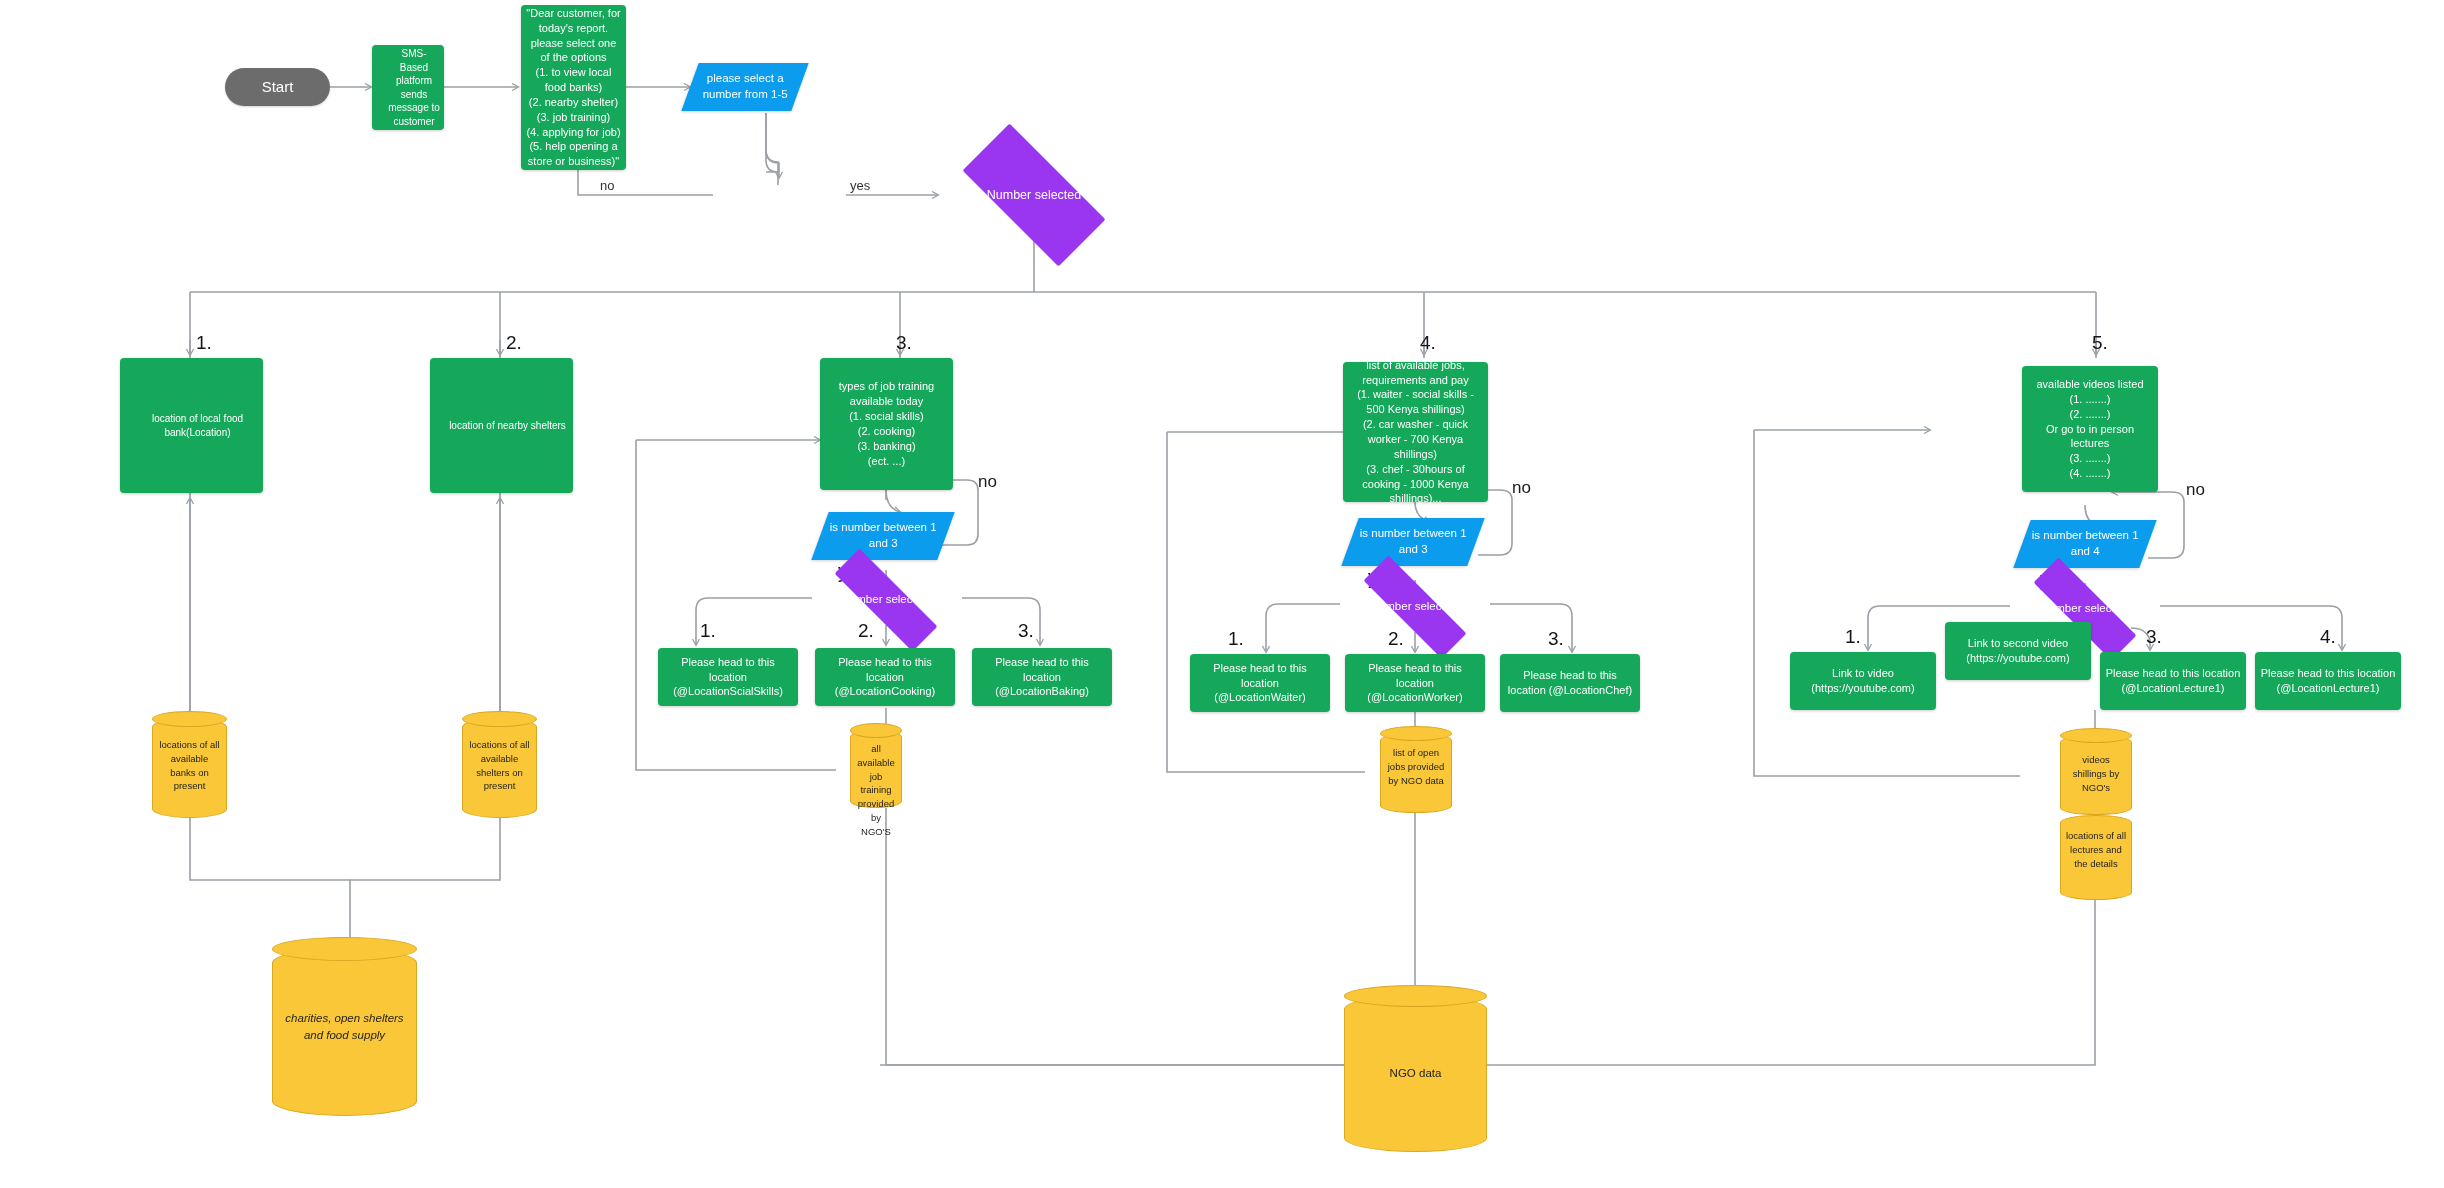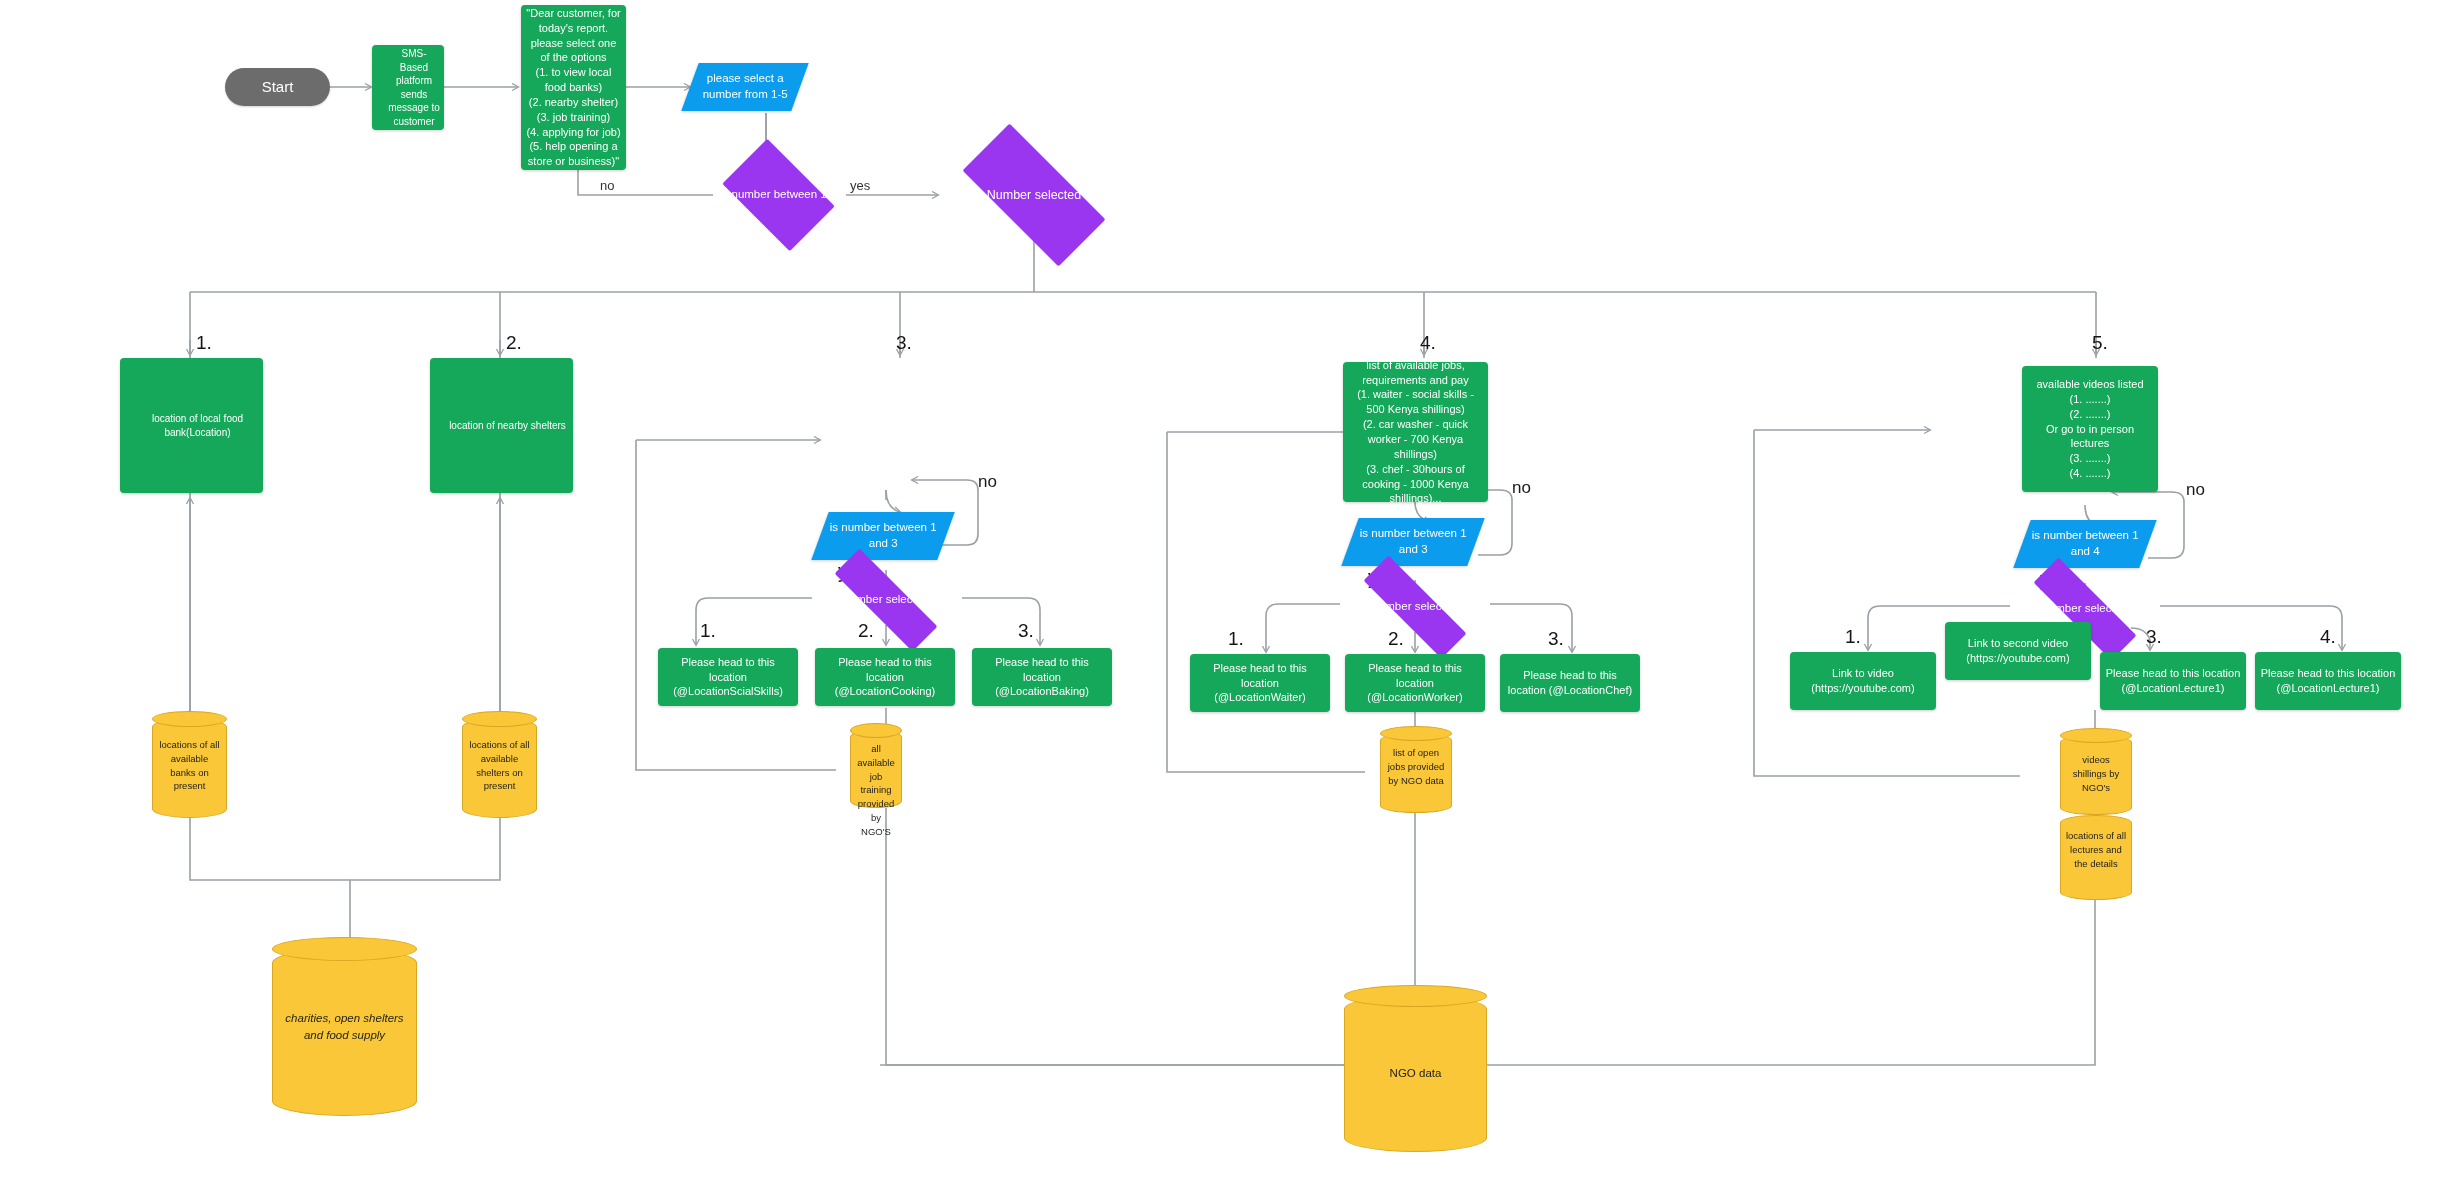--- a/index.html
+++ b/index.html
@@ -254,24 +254,20 @@
 (2. nearby shelter)
 (3. job training)
 (4. applying for job)
 (5. help opening a store or business)"</span>
   </div>
 
   <div class="node io tiny" style="left:690px;top:63px;width:110px;height:48px;">
     <span class="txt">please select a number from 1-5</span>
   </div>
 
-  <div class="node decision tiny" style="left:711px;top:150px;width:135px;height:90px;">
-    <span class="dia"></span>
-    <span class="txt">is number between 1-5</span>
-  </div>
 
   <div class="node decision" style="left:938px;top:148px;width:192px;height:94px;">
     <span class="dia"></span>
     <span class="txt">Number selected</span>
   </div>
 
   <div class="elabel" style="left:600px;top:178px;">no</div>
   <div class="elabel" style="left:850px;top:178px;">yes</div>
 
   <div class="elabel num" style="left:196px;top:332px;">1.</div>
@@ -293,20 +289,27 @@
   <div class="node process small" style="left:430px;top:358px;width:143px;height:135px;">
     <span class="txt">location of nearby shelters</span>
   </div>
 
   <div class="cyl" style="left:462px;top:718px;width:75px;height:100px;">
     <span class="body"></span>
     <span class="lid" style="top:-7px;height:16px;"></span>
     <span class="txt" style="top:20px;font-size:9.5px;">locations of all available shelters on present</span>
   </div>
 
+  <div class="node process tiny" style="left:820px;top:358px;width:133px;height:132px;">
+    <span class="txt">types of job training available today
+(1. social skills)
+(2. cooking)
+(3. banking)
+(ect. ...)</span>
+  </div>
 
   <div class="node io tiny" style="left:820px;top:512px;width:126px;height:48px;">
     <span class="txt">is number between 1 and 3</span>
   </div>
 
   <div class="elabel mid" style="left:978px;top:472px;">no</div>
   <div class="elabel big" style="left:838px;top:560px;">yes</div>
 
   <div class="node decision tiny" style="left:808px;top:575px;width:156px;height:50px;">
     <span class="dia"></span>

